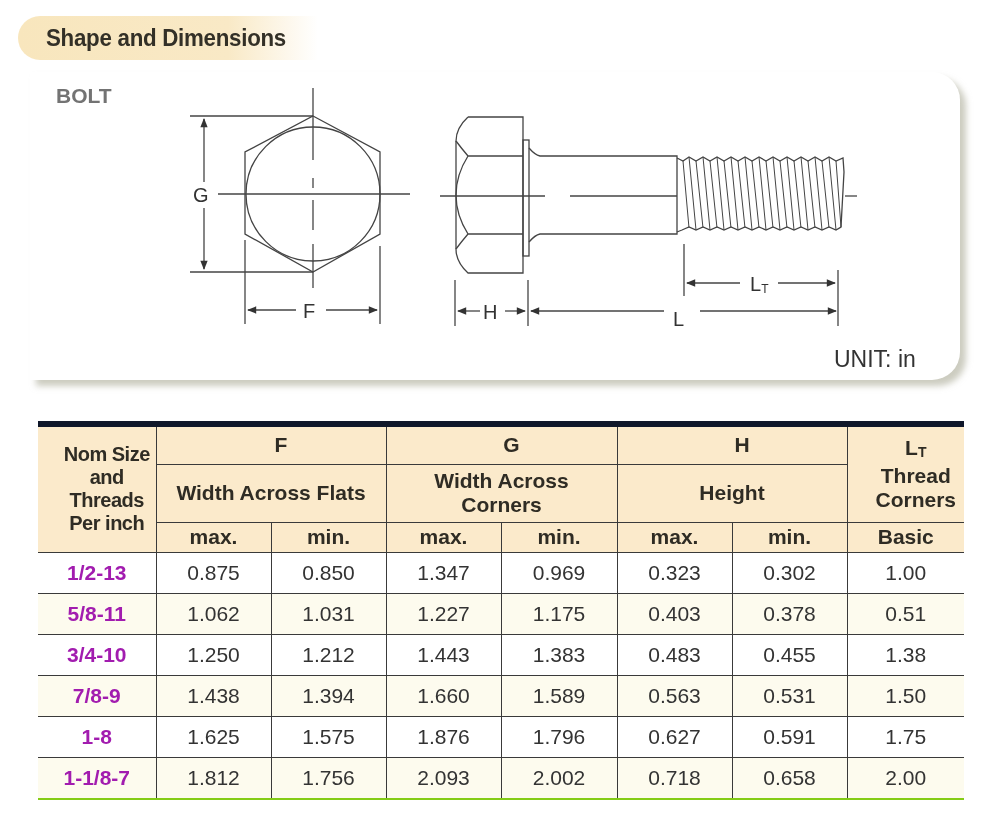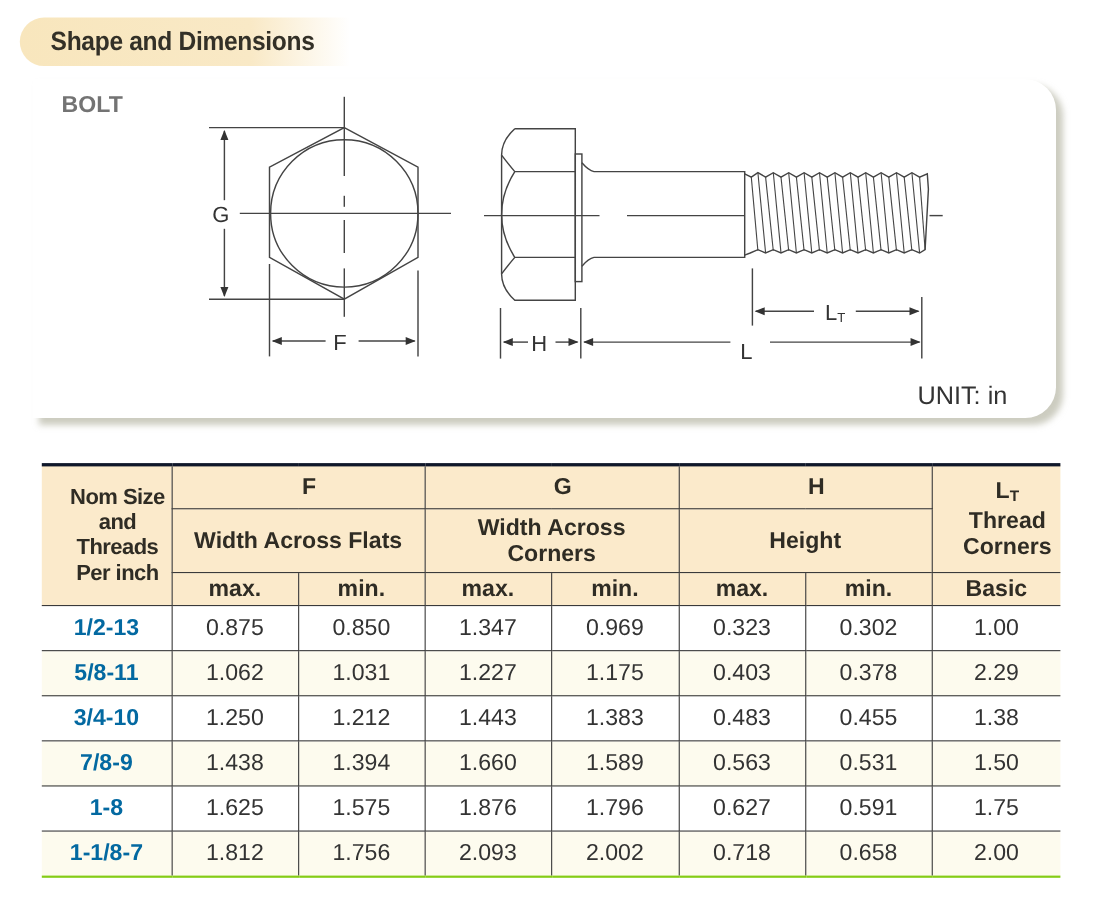--- a/index.html
+++ b/index.html
@@ -27,26 +27,26 @@
   table.spec {
     position: absolute; left: 38px; top: 421px; width: 926px;
     border-collapse: collapse; table-layout: fixed;
   }
   table.spec th, table.spec td {
     border: 1.5px solid #3a3a3a; text-align: center; padding: 0;
   }
   table.spec th {
     background: #fbeacb; font-weight: bold; color: #2f2c24; font-size: 21px; line-height: 24px;
   }
-  table.spec thead tr:first-child th { border-top: 3px solid #0f172a; padding-left: 20px; }
+  table.spec thead tr:first-child th { border-top: 6px solid #0f172a; padding-left: 20px; }
   table.spec th:first-child, table.spec td:first-child { border-left: none; }
   table.spec th:last-child, table.spec td:last-child { border-right: none; }
   table.spec th.nom { font-size: 20px; line-height: 23px; letter-spacing: -0.5px; }
   table.spec td { font-size: 21px; height: 40px; color: #333; }
-  table.spec td.size { font-weight: bold; color: #0369a1; }
+  table.spec td.size { font-weight: bold; color: #a21caf; }
   table.spec tbody tr:nth-child(odd) td { background: #ffffff; }
   table.spec tbody tr:nth-child(even) td { background: #fdfbee; }
   table.spec tbody tr:last-child td { border-bottom: 2px solid #84cc16; }
   .sub { font-size: 14px; vertical-align: -2px; }
 </style>
 </head>
 <body>
 
 <div class="section-pill"></div>
 <div class="section-title">Shape and Dimensions</div>
@@ -202,21 +202,21 @@
       <td>1.00</td>
     </tr>
     <tr>
       <td class="size">5/8-11</td>
       <td>1.062</td>
       <td>1.031</td>
       <td>1.227</td>
       <td>1.175</td>
       <td>0.403</td>
       <td>0.378</td>
-      <td>2.29</td>
+      <td>0.51</td>
     </tr>
     <tr>
       <td class="size">3/4-10</td>
       <td>1.250</td>
       <td>1.212</td>
       <td>1.443</td>
       <td>1.383</td>
       <td>0.483</td>
       <td>0.455</td>
       <td>1.38</td>

